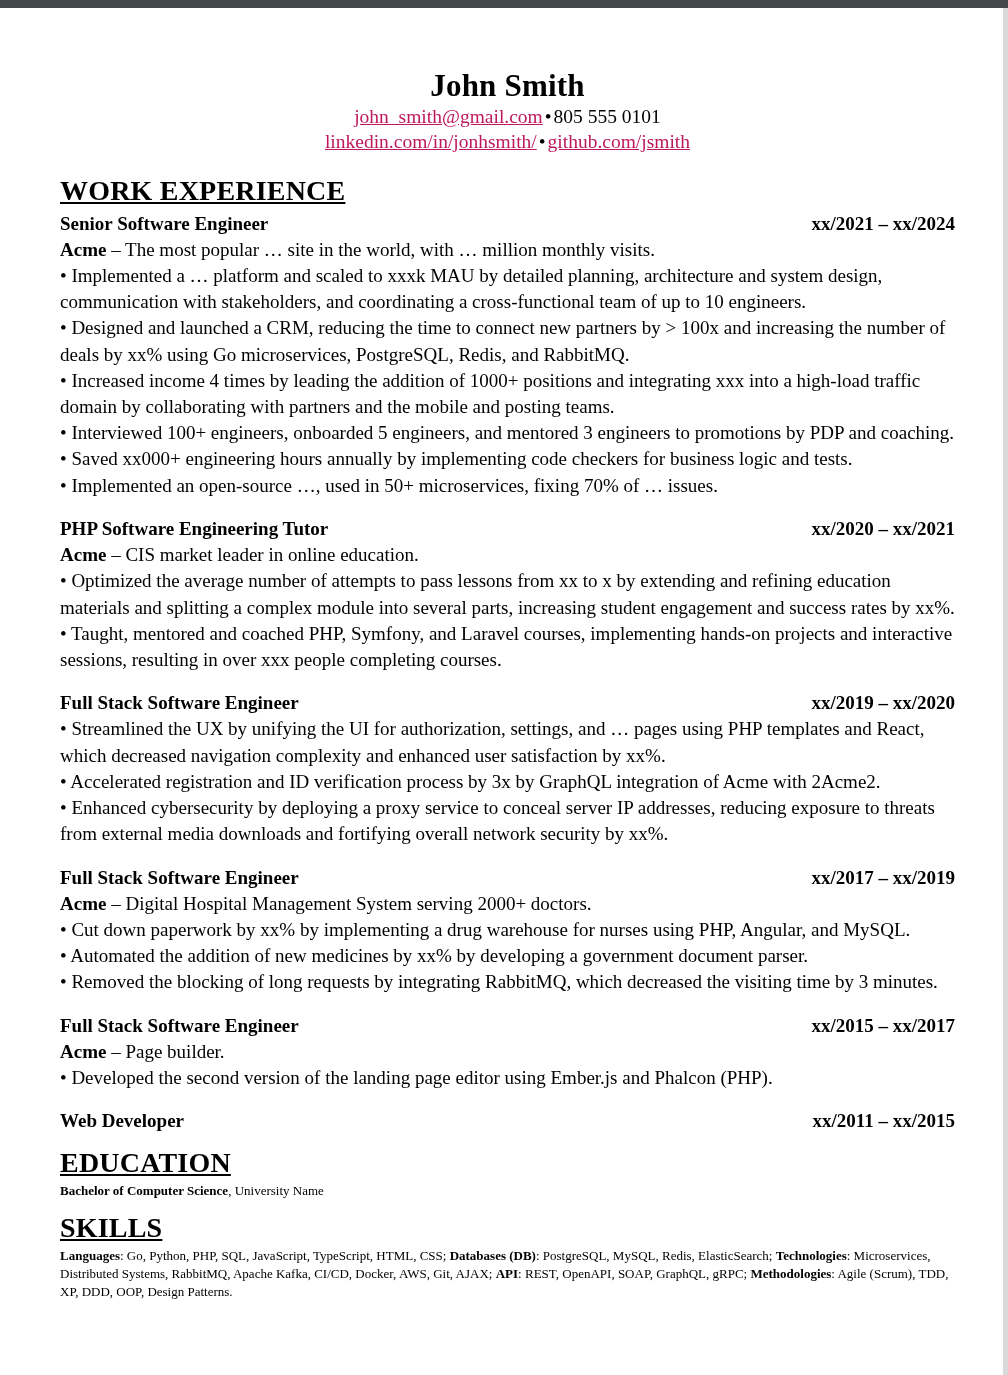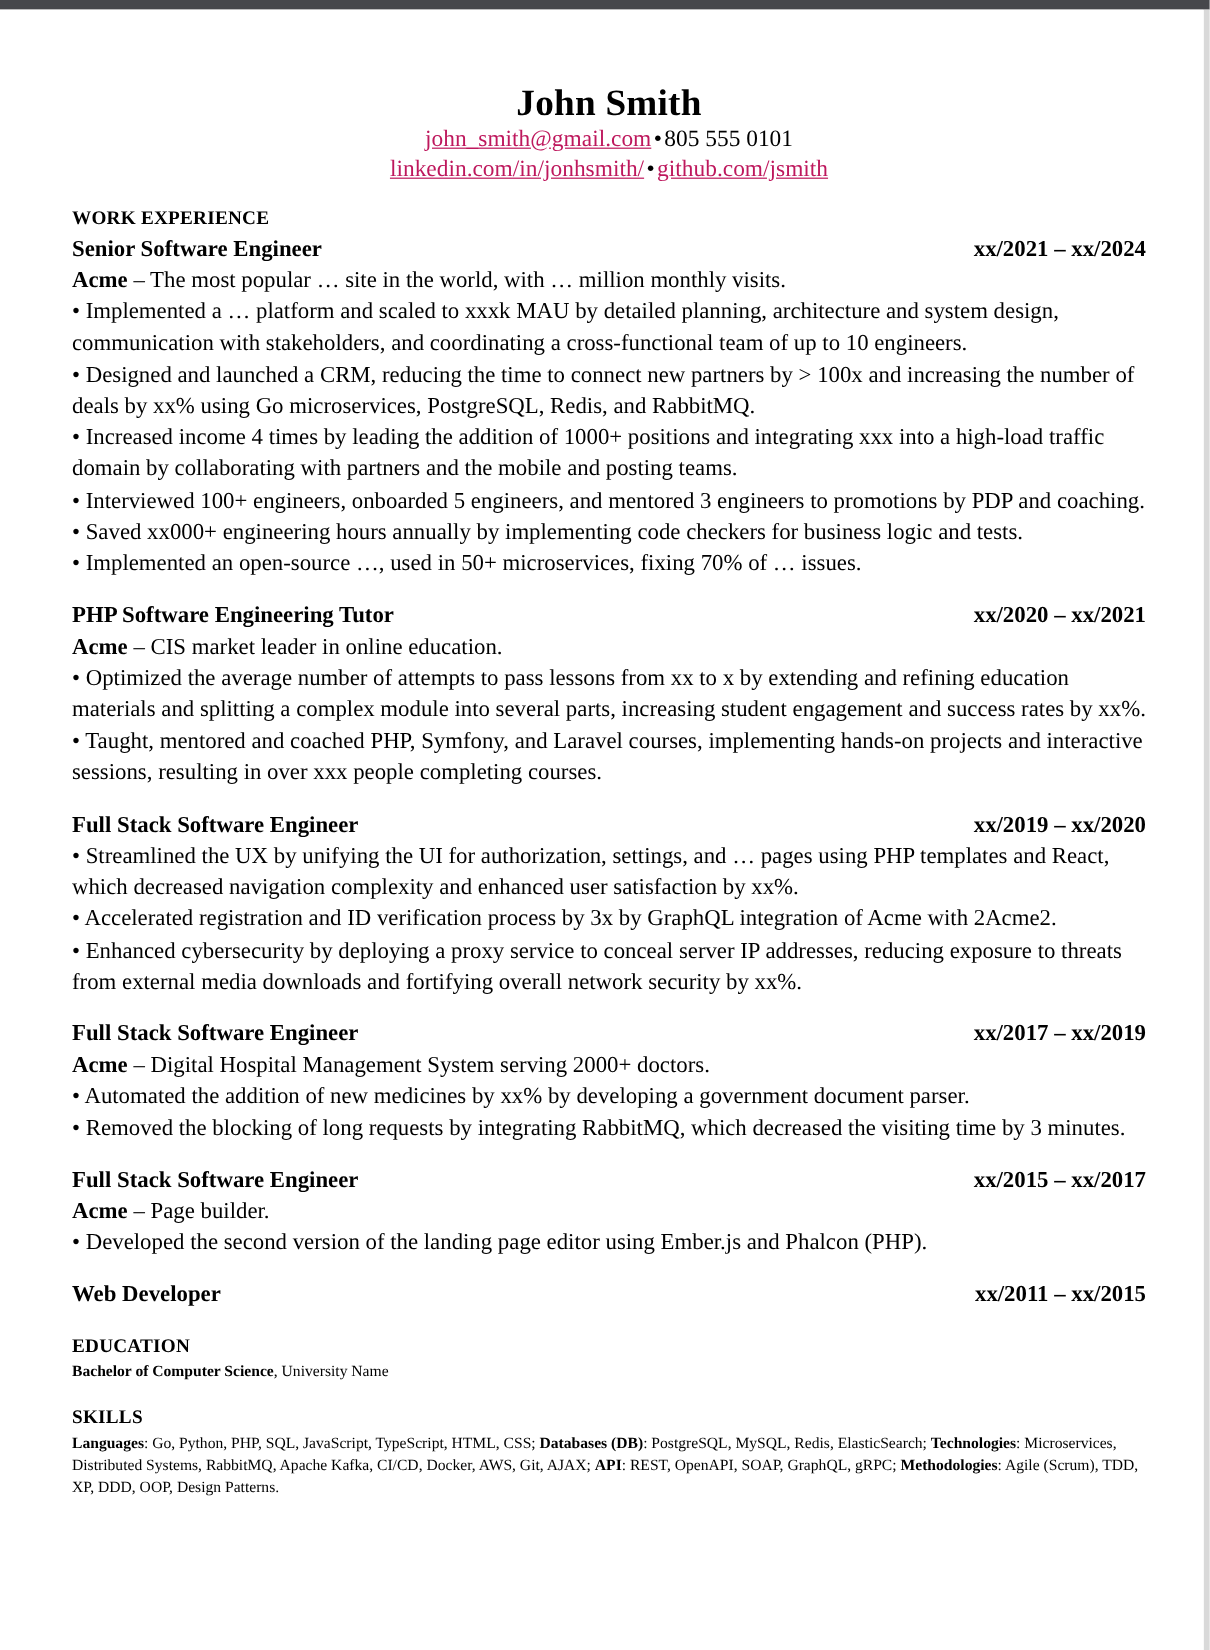--- a/index.html
+++ b/index.html
@@ -55,25 +55,26 @@
   a.link {
     color: #be185d;
     text-decoration: underline;
     text-underline-offset: 1px;
   }
   .sep { padding: 0 2px; }
 
   
   .section { margin-top: 18px; }
   .section-title {
-    font-size: 16px;
+    font-size: 28px;
     font-weight: bold;
     letter-spacing: .2px;
     line-height: 1.3;
     margin-bottom: 1px;
+    text-decoration: underline;
   }
   .job { margin-bottom: 17px; }
   .job:last-child { margin-bottom: 0; }
   .job-head {
     display: flex;
     justify-content: space-between;
     align-items: flex-start;
     font-size: 19px;
     font-weight: bold;
     line-height: 1.38;
@@ -88,21 +89,21 @@
   .bullet {
     font-size: 19px;
     line-height: 1.38;
     text-indent: 0;
   }
   .plain {
     font-size: 13px;
     line-height: 1.38;
   }
   .plain b { font-weight: bold; }
-  .sec-gap-md { margin-top: 20px; }
+  .sec-gap-md { margin-top: 10px; }
 </style>
 </head>
 <body>
 
 <div class="top-bar"></div>
 <div class="right-edge"></div>
 
 <div class="page">
 
   <div class="hdr">
@@ -148,20 +149,21 @@
           <div class="bullet">• Streamlined the UX by unifying the UI for authorization, settings, and … pages using PHP templates and React, which decreased navigation complexity and enhanced user satisfaction by xx%.</div>
           <div class="bullet">• Accelerated registration and ID verification process by 3x by GraphQL integration of Acme with 2Acme2.</div>
           <div class="bullet">• Enhanced cybersecurity by deploying a proxy service to conceal server IP addresses, reducing exposure to threats from external media downloads and fortifying overall network security by xx%.</div>
         </div>
         <div class="job">
           <div class="job-head">
             <span class="job-title">Full Stack Software Engineer</span>
             <span class="job-dates">xx/2017 – xx/2019</span>
           </div>
           <div class="job-company"><b>Acme</b><span>  – Digital Hospital Management System serving 2000+ doctors.</span></div>
+          <div class="bullet">• Cut down paperwork by xx% by implementing a drug warehouse for nurses using PHP, Angular, and MySQL.</div>
           <div class="bullet">• Automated the addition of new medicines by xx% by developing a government document parser.</div>
           <div class="bullet">• Removed the blocking of long requests by integrating RabbitMQ, which decreased the visiting time by 3 minutes.</div>
         </div>
         <div class="job">
           <div class="job-head">
             <span class="job-title">Full Stack Software Engineer</span>
             <span class="job-dates">xx/2015 – xx/2017</span>
           </div>
           <div class="job-company"><b>Acme</b><span> – Page builder.</span></div>
           <div class="bullet">• Developed the second version of the landing page editor using Ember.js and Phalcon (PHP).</div>

